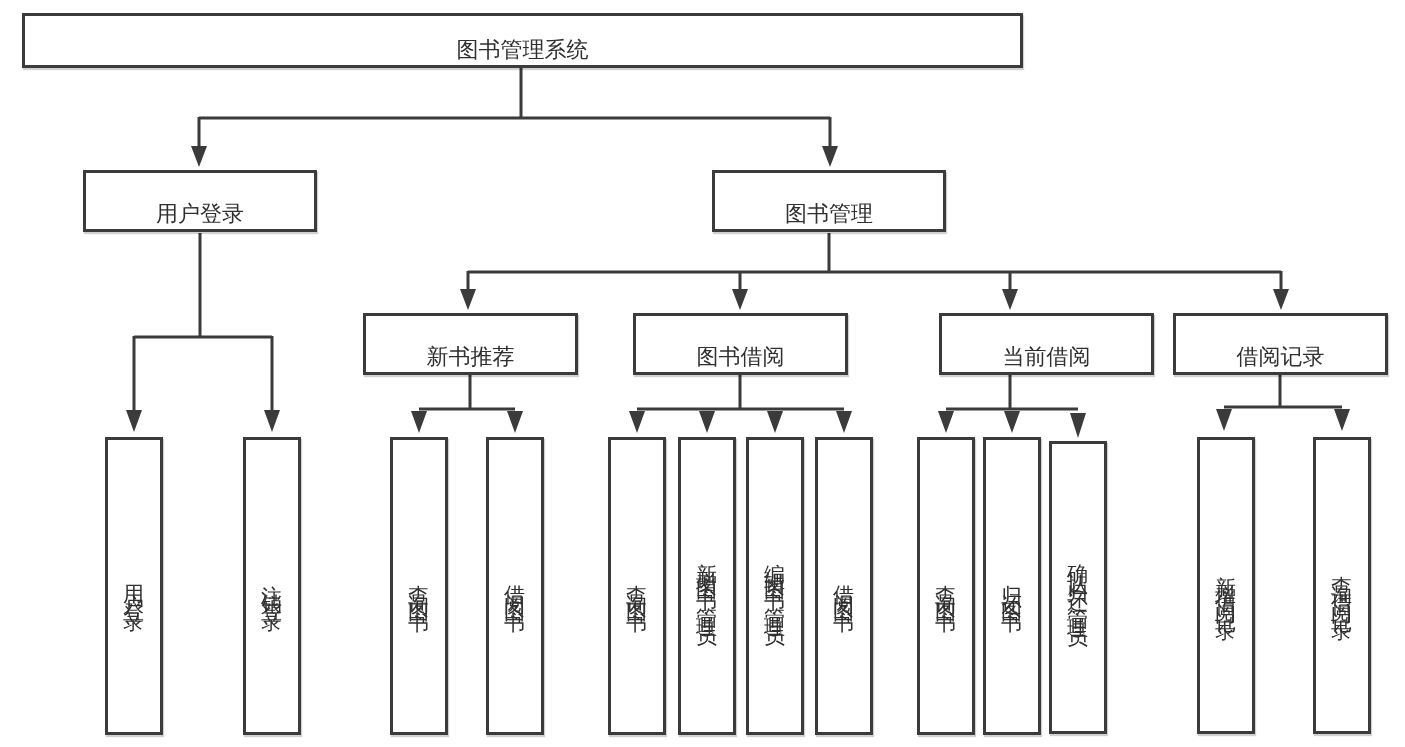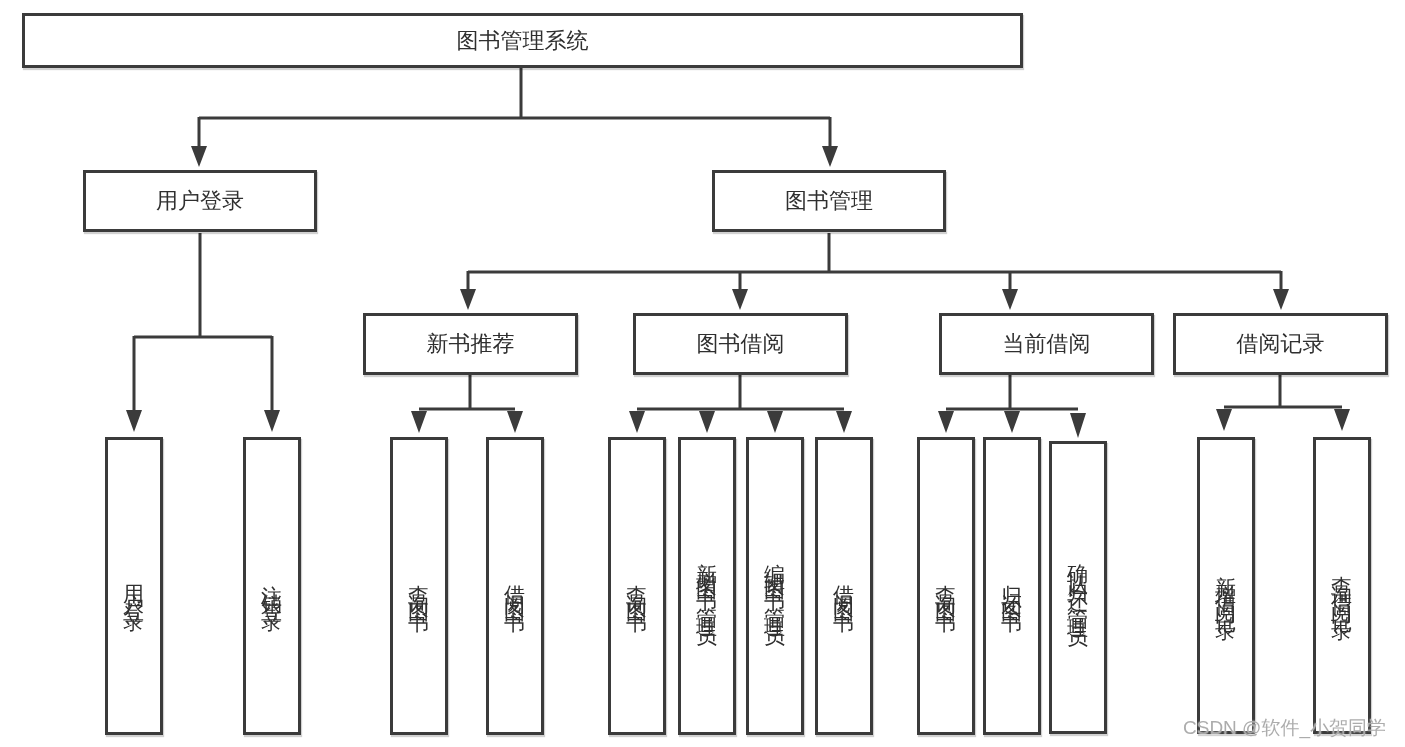--- a/index.html
+++ b/index.html
@@ -17,21 +17,21 @@
     overflow:hidden;
   }
   #connectors{
     position:absolute;left:0;top:0;width:1405px;height:747px;
     pointer-events:none;
   }
   .hbox{
     position:absolute;
     border:3px solid var(--line);
     background:#fff;
-    display:flex;align-items:center;justify-content:center;
+    display:flex;align-items:flex-end;justify-content:center;
     color:var(--text);
     font-size:22px;
     box-shadow:1px 2px 1px rgba(0,0,0,0.18);
     z-index:2;
   }
   .vbox{
     position:absolute;
     width:58px;
     border:3px solid var(--line);
     background:#fff;
@@ -155,15 +155,14 @@
     <span class="vtext">确认归还（管理员）</span>
   </div>
 
   <div class="vbox" style="left:1197px;top:437px;height:297px;">
     <span class="vtext">新增借阅记录</span>
   </div>
   <div class="vbox" style="left:1313px;top:437px;height:297px;">
     <span class="vtext">查询借阅记录</span>
   </div>
 
-  <div class="watermark">CSDN @软件_小贺同学</div>
 
 </div>
 
 </body></html>

